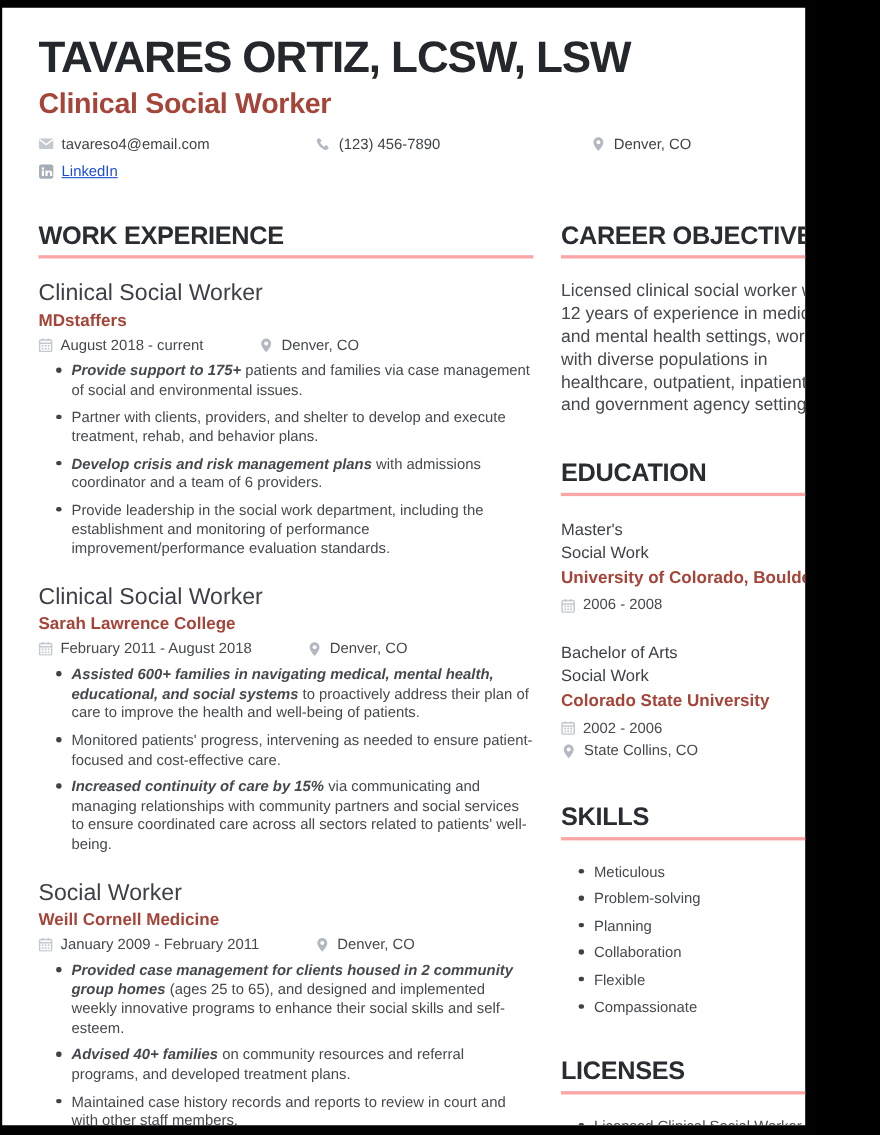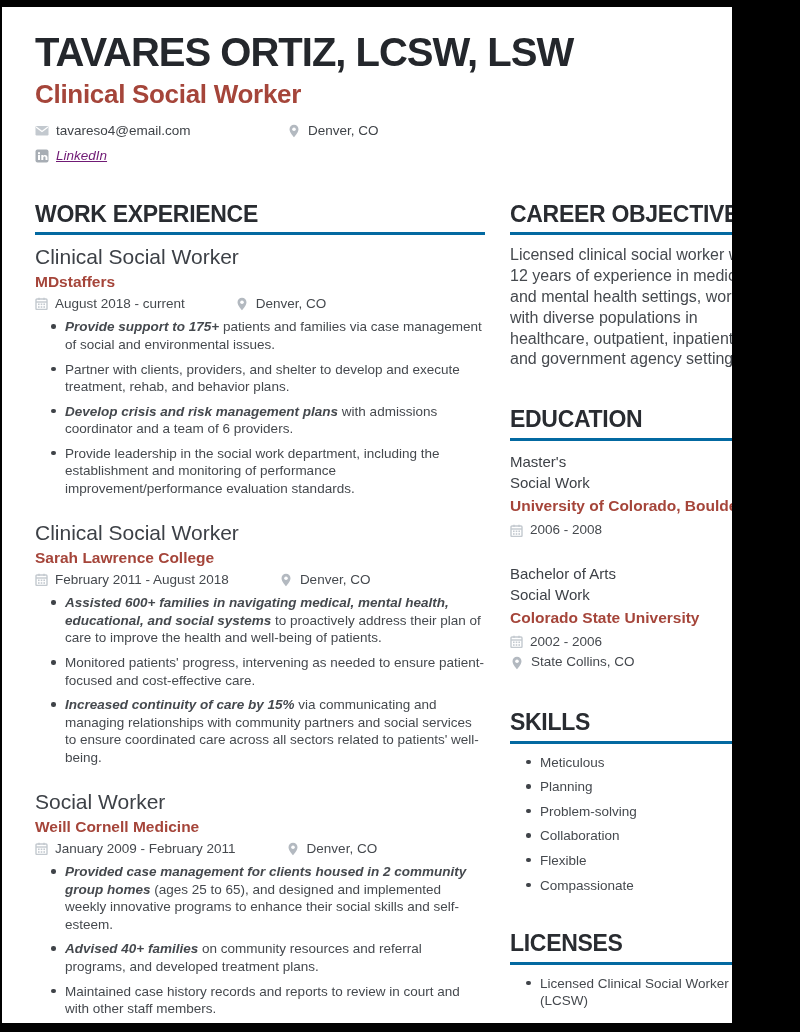--- a/index.html
+++ b/index.html
@@ -27,30 +27,30 @@
   }
   .title {
     font-size:26px; font-weight:800; letter-spacing:-0.3px;
     color:#a5453a; margin:0 0 13px 0;
   }
   .contact-row { display:flex; align-items:center; margin-bottom:10px; }
   .contact-item { display:flex; align-items:center; font-size:13.5px; color:#3f4348; }
   .contact-item .ic { margin-right:7px; display:inline-flex; }
   .c-email { width:252px; }
   .c-phone { width:250px; }
-  a.link { color:#701a75; text-decoration:underline;font-style:italic; }
+  a.link { color:#1d4ed8; text-decoration:underline; }
   
   .columns { display:flex; gap:25px; margin-top:38px; }
   .col-left { width:450px; flex:none; }
   .col-right { width:258px; flex:none; }
   .sec-heading {
     font-size:23px; font-weight:800; letter-spacing:-0.3px;
     color:#292c31; line-height:1.15;
-    border-bottom:3px solid #0369a1;
-    padding-bottom:5px; margin:0 0 10px 0;
+    border-bottom:3px solid #fca5a5;
+    padding-bottom:5px; margin:0 0 20px 0;
   }
   
   .job { margin-bottom:24px; }
   .job-title { font-size:21px; font-weight:400; color:#3d4147; margin:0 0 4px 0; }
   .company { font-size:15.5px; font-weight:700; color:#a5453a; margin:0 0 5px 0; }
   .meta-row { display:flex; gap:50px; margin:0 0 7px 0; }
   .meta-item { display:flex; align-items:center; font-size:13.5px; color:#45494e; }
   .meta-item .ic { margin-right:7px; display:inline-flex; }
   ul.bullets { margin:0; padding:0 0 0 18px; list-style:none; }
   ul.bullets li {
@@ -127,20 +127,28 @@
 
     <div class="contact-row">
       <span class="contact-item c-email">
         <span class="ic">
             <svg width="14" height="14" viewBox="0 0 14 14">
               <use href="#svg-envelope"></use>
             </svg>
           </span>
         <span>tavareso4@email.com</span>
       </span>
+      <span class="contact-item c-phone">
+        <span class="ic">
+            <svg width="14" height="14" viewBox="0 0 14 14">
+              <use href="#svg-phone"></use>
+            </svg>
+          </span>
+        <span>(123) 456-7890</span>
+      </span>
       <span class="contact-item">
         <span class="ic">
             <svg width="14" height="14" viewBox="0 0 14 14">
               <use href="#svg-pin"></use>
             </svg>
           </span>
         <span>Denver, CO</span>
       </span>
     </div>
     <div class="contact-row">
@@ -292,22 +300,22 @@
       <span>State Collins, CO</span>
     </div>
   </div>
 </div>
       </section>
 
       <section class="rsec">
         <h3 class="sec-heading">SKILLS</h3>
         <ul class="plain" id="skills-list">
             <li>Meticulous</li>
+            <li>Problem-solving</li>
             <li>Planning</li>
-            <li>Problem-solving</li>
             <li>Collaboration</li>
             <li>Flexible</li>
             <li>Compassionate</li>
           </ul>
       </section>
 
       <section class="rsec">
         <h3 class="sec-heading">LICENSES</h3>
         <ul class="plain" id="licenses-list">
             <li>Licensed Clinical Social Worker (LCSW)</li>

